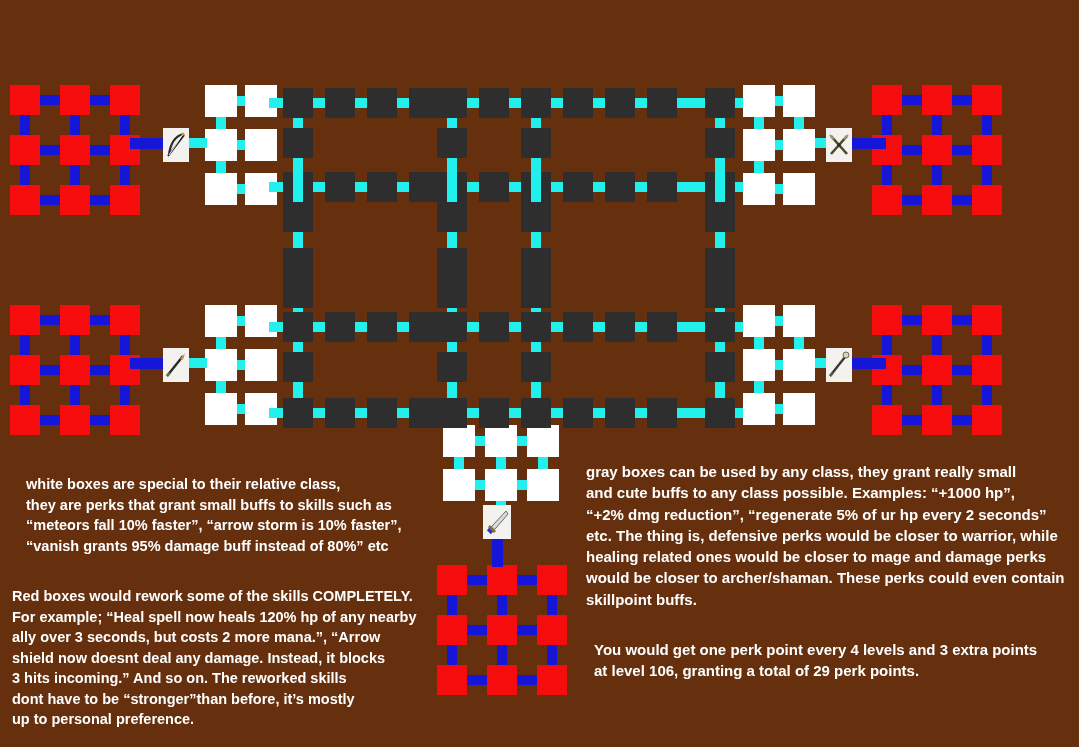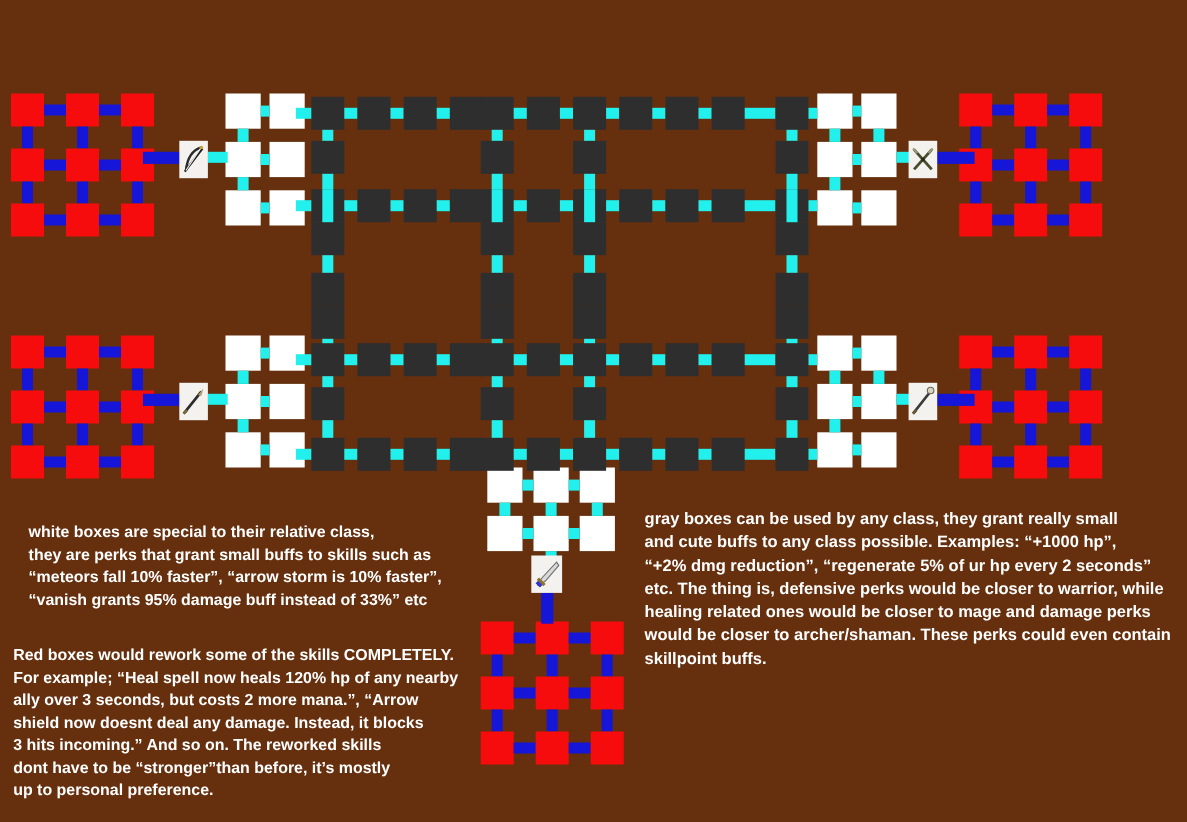--- a/index.html
+++ b/index.html
@@ -423,32 +423,34 @@
     <svg width="26" height="30" viewBox="0 0 26 30">
       <path d="M22 4 L9 18 L6 22 L5 25 L8 24 L12 21 L24 7 Z" fill="#d9d9d9" stroke="#6e6e6e" stroke-width="1"></path>
       <path d="M5 19 L11 25" stroke="#8a7330" stroke-width="3" fill="none"></path>
       <path d="M4 22 L8 26" stroke="#3232c8" stroke-width="3.2" fill="none"></path>
     </svg>
   </div>
 
   <div class="tb t-white" style="left:26px;top:474px;width:420px;">white boxes are special to their relative class,
 they are perks that grant small buffs to skills such as
 “meteors fall 10% faster”, “arrow storm is 10% faster”,
-“vanish grants 95% damage buff instead of 33%” etc</div>
+“vanish grants 95% damage buff instead of 80%” etc</div>
 
   <div class="tb t-red" style="left:12px;top:586px;width:430px;">Red boxes would rework some of the skills COMPLETELY.
 For example; “Heal spell now heals 120% hp of any nearby
 ally over 3 seconds, but costs 2 more mana.”, “Arrow
 shield now doesnt deal any damage. Instead, it blocks
 3 hits incoming.” And so on. The reworked skills
 dont have to be “stronger”than before, it’s mostly
  up to personal preference.</div>
 
   <div class="tb t-gray" style="left:586px;top:461px;width:490px;">gray boxes can be used by any class, they grant really small
 and cute buffs to any class possible. Examples: “+1000 hp”,
 “+2% dmg reduction”, “regenerate 5% of ur hp every 2 seconds”
 etc. The thing is, defensive perks would be closer to warrior, while
 healing related ones would be closer to mage and damage perks
 would be closer to archer/shaman. These perks could even contain
 skillpoint buffs.</div>
 
+  <div class="tb t-points" style="left:594px;top:639px;width:470px;">You would get one perk point every 4 levels and 3 extra points
+at level 106, granting a total of 29 perk points.</div>
 
 </div>
 
 </body></html>

